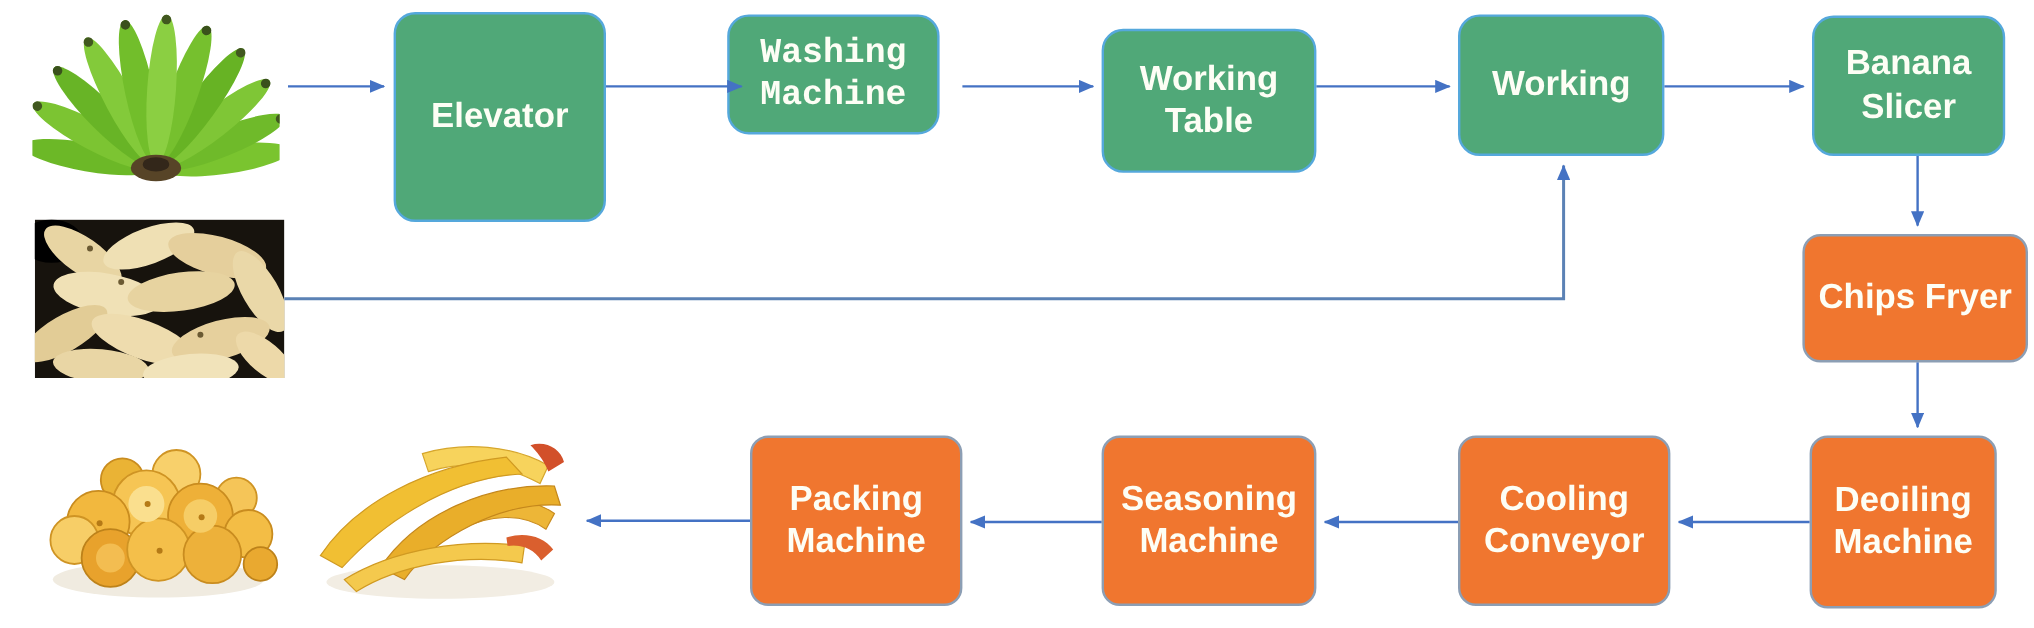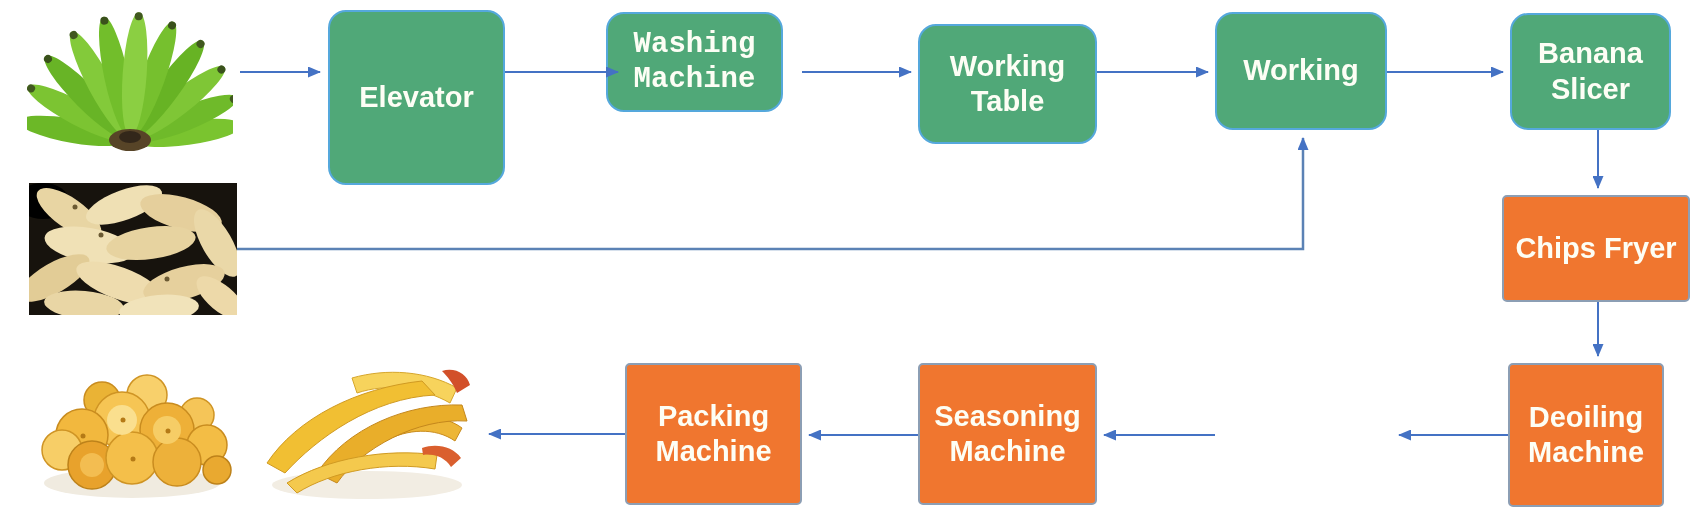--- a/index.html
+++ b/index.html
@@ -35,21 +35,21 @@
     line-height: 1.22;
   }
   .node.green {
     background: var(--node-green);
     border: 2px solid var(--node-green-border);
     border-radius: 18px;
   }
   .node.orange {
     background: var(--node-orange);
     border: 2px solid var(--node-orange-border);
-    border-radius: 5px;
+    border-radius: 15px;
   }
   #node-elevator          { left: 328px;  top: 10px;   width: 177px; height: 175px; }
   #node-washing-machine   { left: 606px;  top: 12px;  width: 177px; height: 100px; font-family: Liberation Mono, monospace; }
   #node-working-table     { left: 918px;  top: 24px;  width: 179px; height: 120px; }
   #node-conveyor          { left: 1215px; top: 12px;  width: 172px; height: 118px; }
   #node-banana-slicer     { left: 1510px; top: 13px;  width: 161px; height: 117px; }
   #node-chips-fryer       { left: 1502px; top: 195px; width: 188px; height: 107px; }
   #node-deoiling-machine  { left: 1508px; top: 363px; width: 156px; height: 144px; }
   #node-cooling-conveyor  { left: 1215px; top: 363px; width: 177px; height: 142px; }
   #node-seasoning-machine { left: 918px;  top: 363px; width: 179px; height: 142px; }
@@ -195,20 +195,23 @@
   </div>
   <div class="node green" id="node-banana-slicer">
     <span>Banana Slicer</span>
   </div>
   <div class="node orange" id="node-chips-fryer">
     <span>Chips Fryer</span>
   </div>
   <div class="node orange" id="node-deoiling-machine">
     <span>Deoiling Machine</span>
   </div>
+  <div class="node orange" id="node-cooling-conveyor">
+    <span>Cooling Conveyor</span>
+  </div>
   <div class="node orange" id="node-packing-machine">
     <span>Packing Machine</span>
   </div>
   <div class="node orange" id="node-seasoning-machine">
     <span>Seasoning Machine</span>
   </div>
 
   <svg class="arrows">
     <defs>
       <marker id="ah" markerUnits="userSpaceOnUse" markerWidth="13" markerHeight="11" refX="12" refY="5.5" orient="auto">

